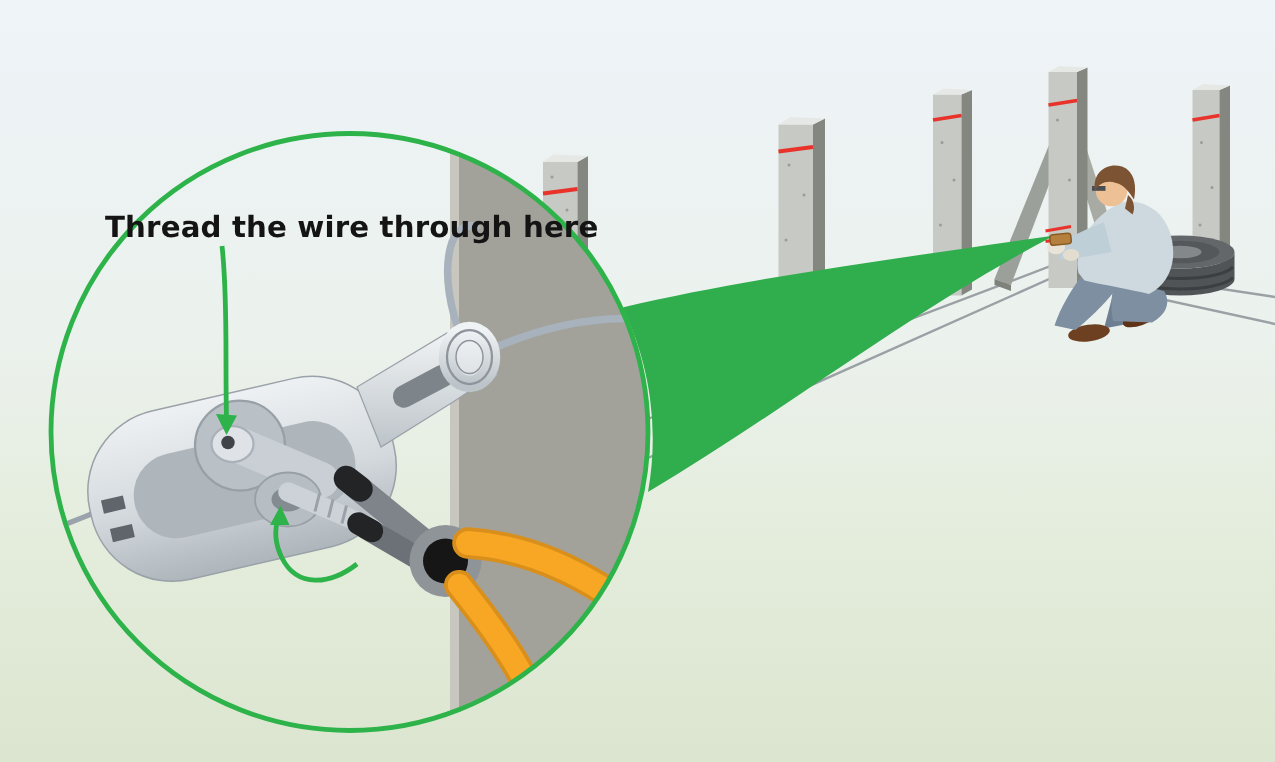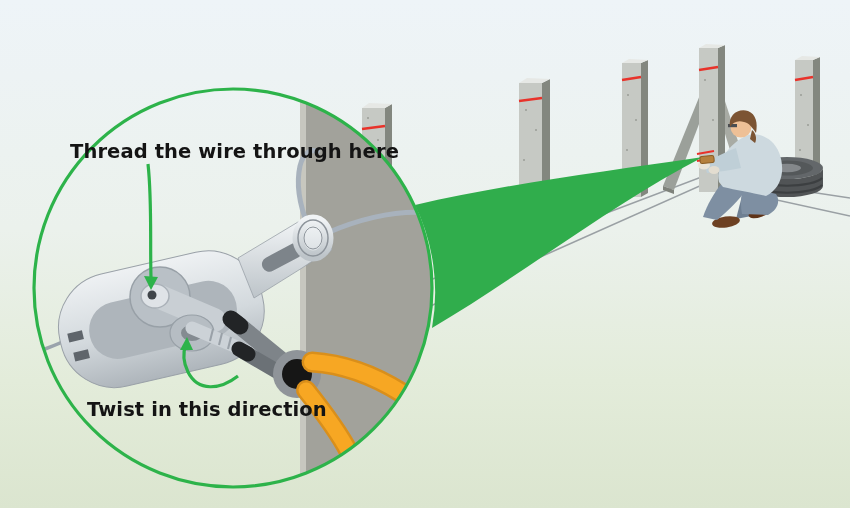--- a/index.html
+++ b/index.html
@@ -207,15 +207,14 @@
         <path d="M 238,376 C 220,390 198,392 188,372 C 183,362 183,352 186,344"></path>
         <polygon points="187,337 180,350 193,350" fill="#2db34a" stroke="none"></polygon>
       </g>
     </g>
 
     <circle cx="233" cy="288" r="199" fill="none" stroke="#2db34a" stroke-width="3.2"></circle>
   </g>
 </svg>
 
 <div class="callout" id="thread-callout">Thread the wire through here</div>
-<div class="callout" id="twist-callout">Twist in this direction</div>
 
 </div>
 
 </body></html>

